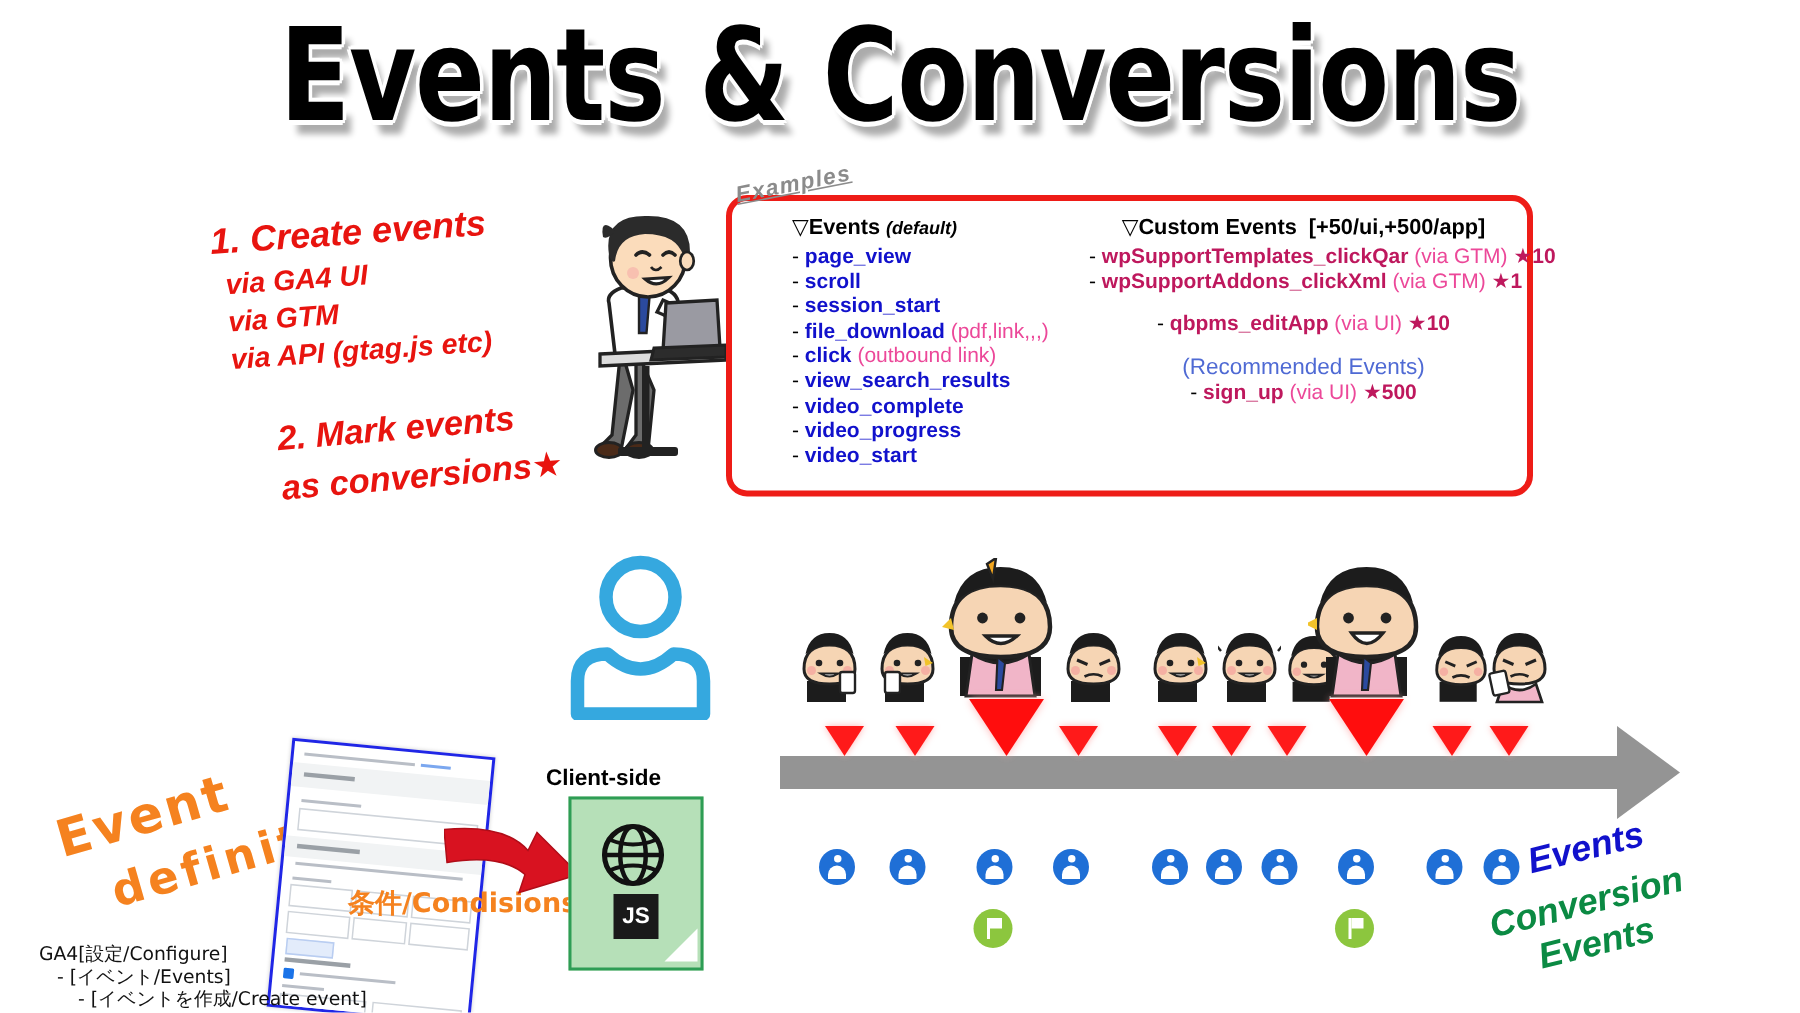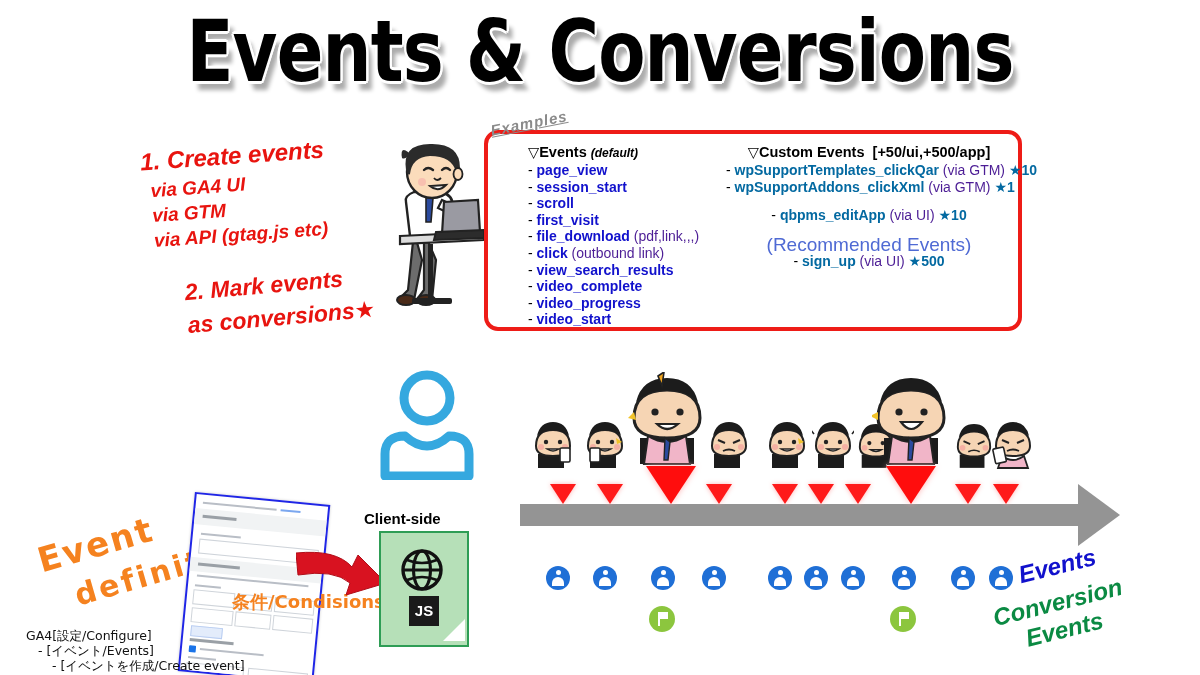--- a/index.html
+++ b/index.html
@@ -45,24 +45,24 @@
     transform:rotate(-11deg);transform-origin:0 0;
   }
   .col{position:absolute;top:10px;}
   #col-default{left:40px;width:220px;}
   #col-custom{left:238px;width:286px;text-align:center;}
   .colhead{font-size:14.5px;font-weight:bold;color:#000;white-space:nowrap;margin-bottom:2px;}
   .colhead .muted{font-weight:bold;font-style:italic;font-size:12px;}
   .ev{font-size:14px;line-height:16.6px;white-space:nowrap;color:#000;}
   .ev b{font-weight:bold;}
   .blue{color:#1111CC;}
-  .green{color:#0369a1;}
-  .gray-note{color:#4c1d95;font-weight:normal;}
+  .green{color:#be185d;}
+  .gray-note{color:#ec4899;font-weight:normal;}
   .spacer{height:12px;}
-  .rec{color:#4f6ad4;font-size:19px;line-height:17px;}
+  .rec{color:#4f6ad4;font-size:15px;line-height:17px;}
 
   
   #big-user{left:372px;top:368px;width:110px;height:112px;}
 
   
   #arrow-bar{left:520px;top:504px;width:560px;height:22px;background:#949494;}
   #arrow-head{
     left:1078px;top:484px;width:0;height:0;
     border-top:31px solid transparent;border-bottom:31px solid transparent;
     border-left:42px solid #949494;
@@ -191,23 +191,22 @@
   </svg>
 
   <div class="abs" id="ex-box">
 
     <div class="col" id="col-default">
       <div class="colhead">
         <span>▽Events</span>
         <span class="muted">(default)</span>
       </div>
       <div class="ev">- <b class="blue">page_view</b><span class="gray-note"></span></div>
+      <div class="ev">- <b class="blue">scroll</b><span class="gray-note"></span></div>
       <div class="ev">- <b class="blue">session_start</b><span class="gray-note"></span></div>
-      <div class="ev">- <b class="blue">scroll</b><span class="gray-note"></span></div>
-      <div class="ev">- <b class="blue">first_visit</b><span class="gray-note"></span></div>
       <div class="ev">- <b class="blue">file_download</b><span class="gray-note"> (pdf,link,,,)</span></div>
       <div class="ev">- <b class="blue">click</b><span class="gray-note"> (outbound link)</span></div>
       <div class="ev">- <b class="blue">view_search_results</b><span class="gray-note"></span></div>
       <div class="ev">- <b class="blue">video_complete</b><span class="gray-note"></span></div>
       <div class="ev">- <b class="blue">video_progress</b><span class="gray-note"></span></div>
       <div class="ev">- <b class="blue">video_start</b><span class="gray-note"></span></div>
     </div>
 
     <div class="col" id="col-custom">
       <div class="colhead">

